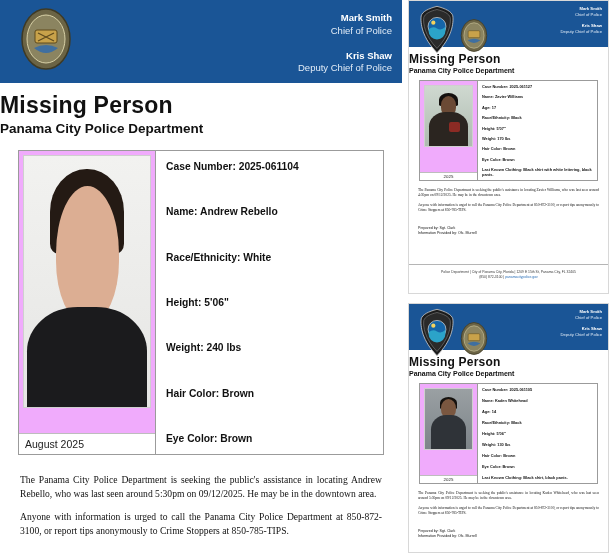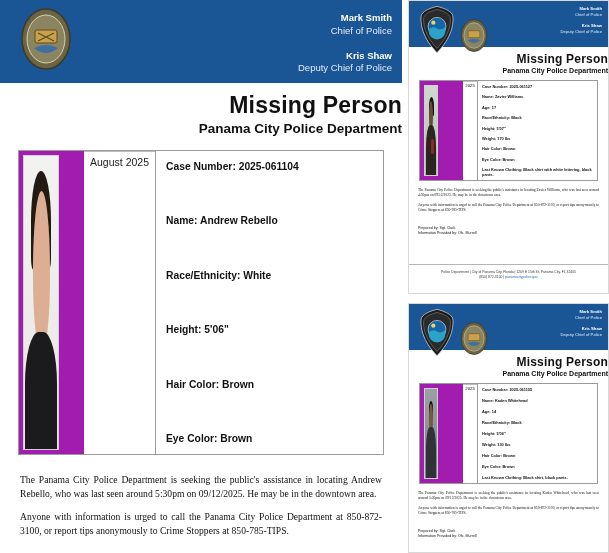--- a/index.html
+++ b/index.html
@@ -47,42 +47,42 @@
   }
   .badge-shield {
     position: relative;
     display: block;
   }
   .badge-seal {
     position: relative;
     display: block;
   }
 
-  .title-block { text-align: right; }
+  .title-block { text-align: left; }
   .flyer-title {
     font-weight: bold;
     color: #111111;
     letter-spacing: .2px;
   }
   .flyer-subtitle {
     font-weight: bold;
     color: #111111;
   }
 
   
   .info-row {
     display: flex;
     box-sizing: border-box;
   }
   .photo-cell {
     border: 1px solid #9b9b9b;
     box-sizing: border-box;
-    background: #a21caf;
+    background: #f0abfc;
     display: flex;
-    flex-direction: row;
+    flex-direction: column;
     gap: 21px;
   }
   .photo-inner {
     flex: 1 1 auto;
     margin: 4px;
     border: 1px solid #cfcfcf;
     background: #eeeeee;
     overflow: hidden;
     position: relative;
   }
@@ -237,20 +237,21 @@
             <div class="ph-body"></div>
         </div>
       </div>
       <div class="photo-caption">August 2025</div>
     </div>
     <div class="fields-cell">
       <div class="field-line">Case Number: 2025-061104</div>
       <div class="field-line">Name: Andrew Rebello</div>
       <div class="field-line">Race/Ethnicity: White</div>
       <div class="field-line">Height: 5'06"</div>
+      <div class="field-line">Weight: 240 lbs</div>
       <div class="field-line">Hair Color: Brown</div>
       <div class="field-line">Eye Color: Brown</div>
     </div>
   </div>
 
   <div class="narrative">
     <p>The Panama City Police Department is seeking the public's assistance in locating Andrew Rebello, who was last seen around 5:30pm on 09/12/2025. He may be in the downtown area.</p>
     <p>Anyone with information is urged to call the Panama City Police Department at 850-872-3100, or report tips anonymously to Crime Stoppers at 850-785-TIPS.</p>
   </div>
 

